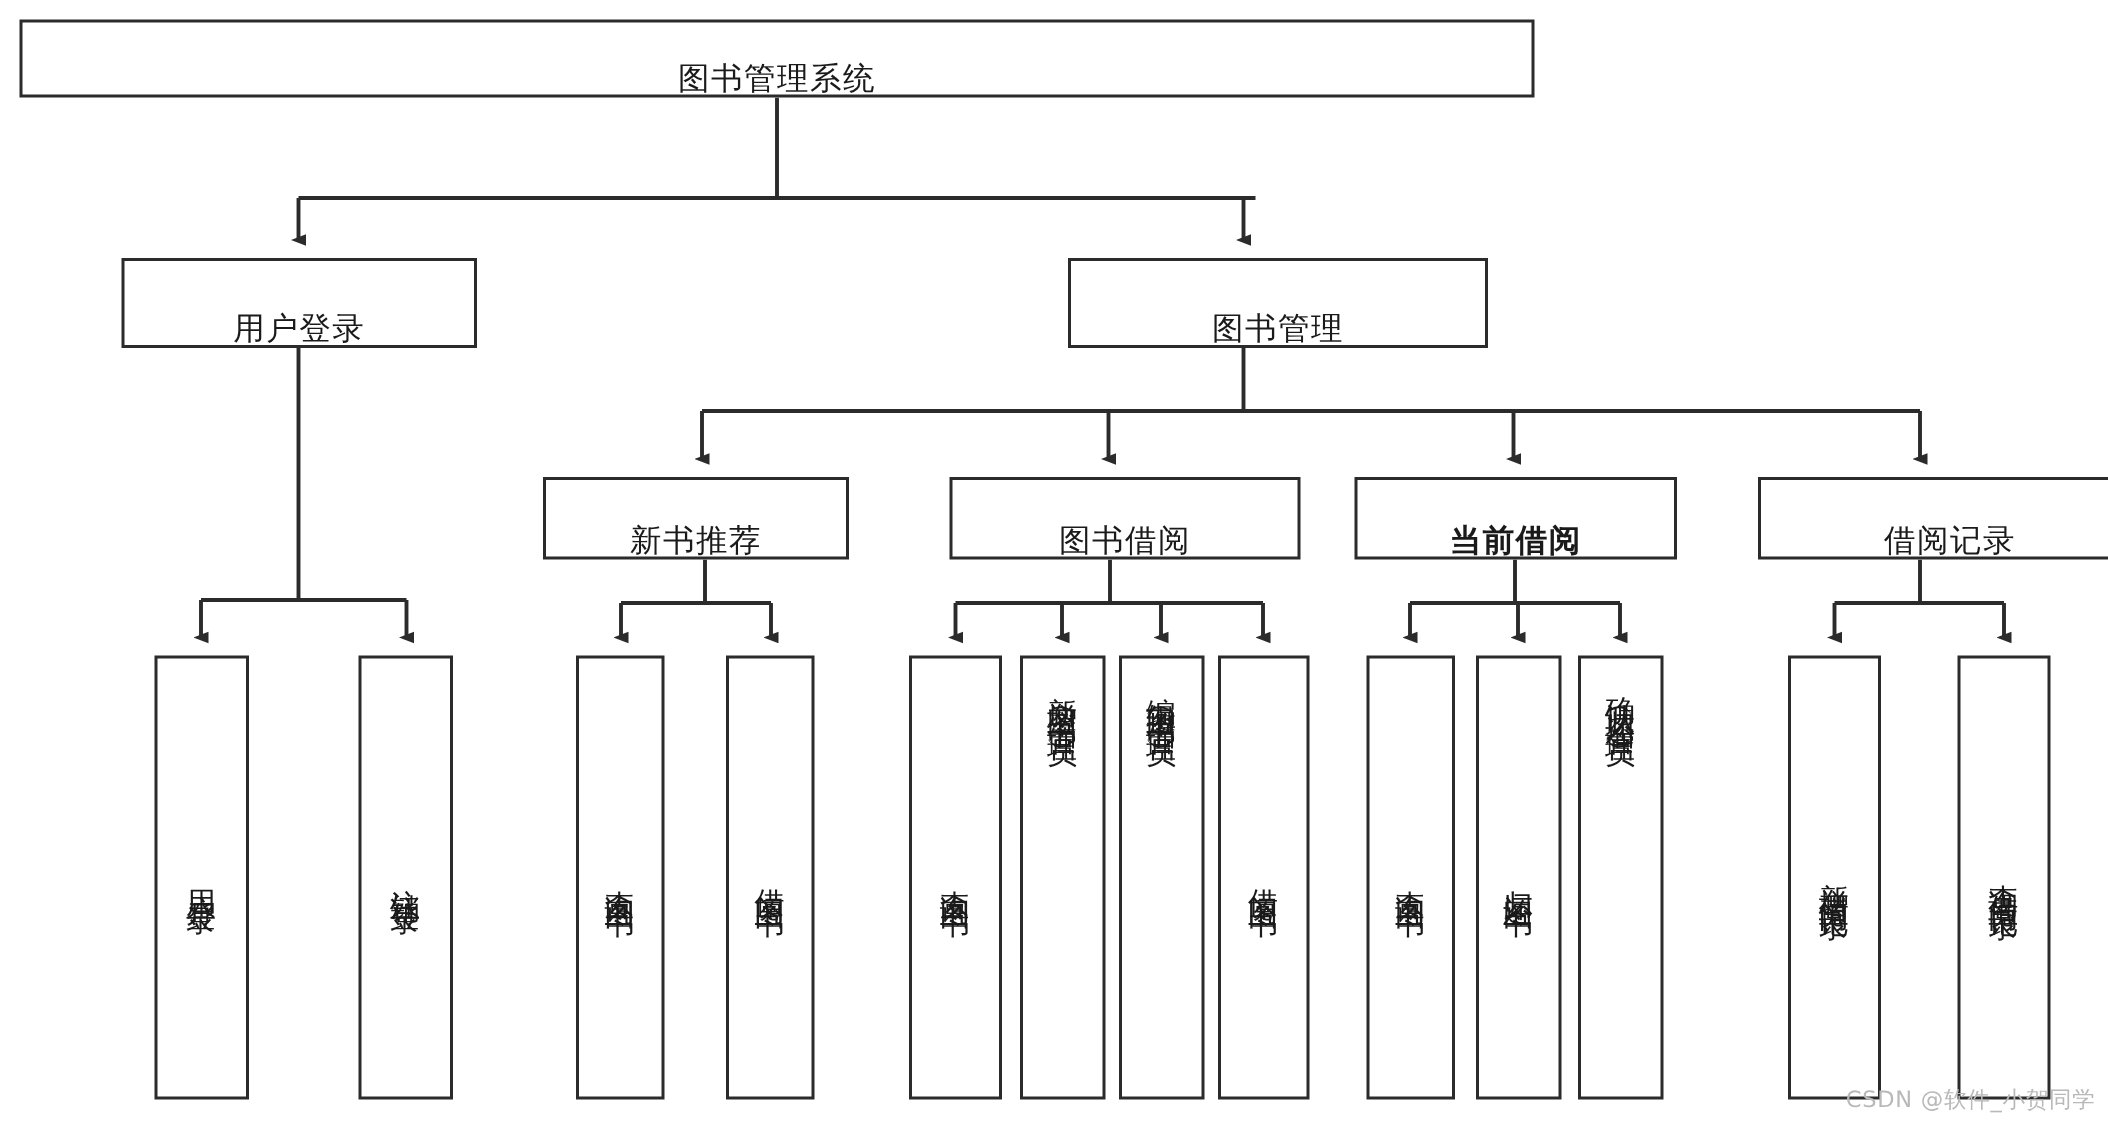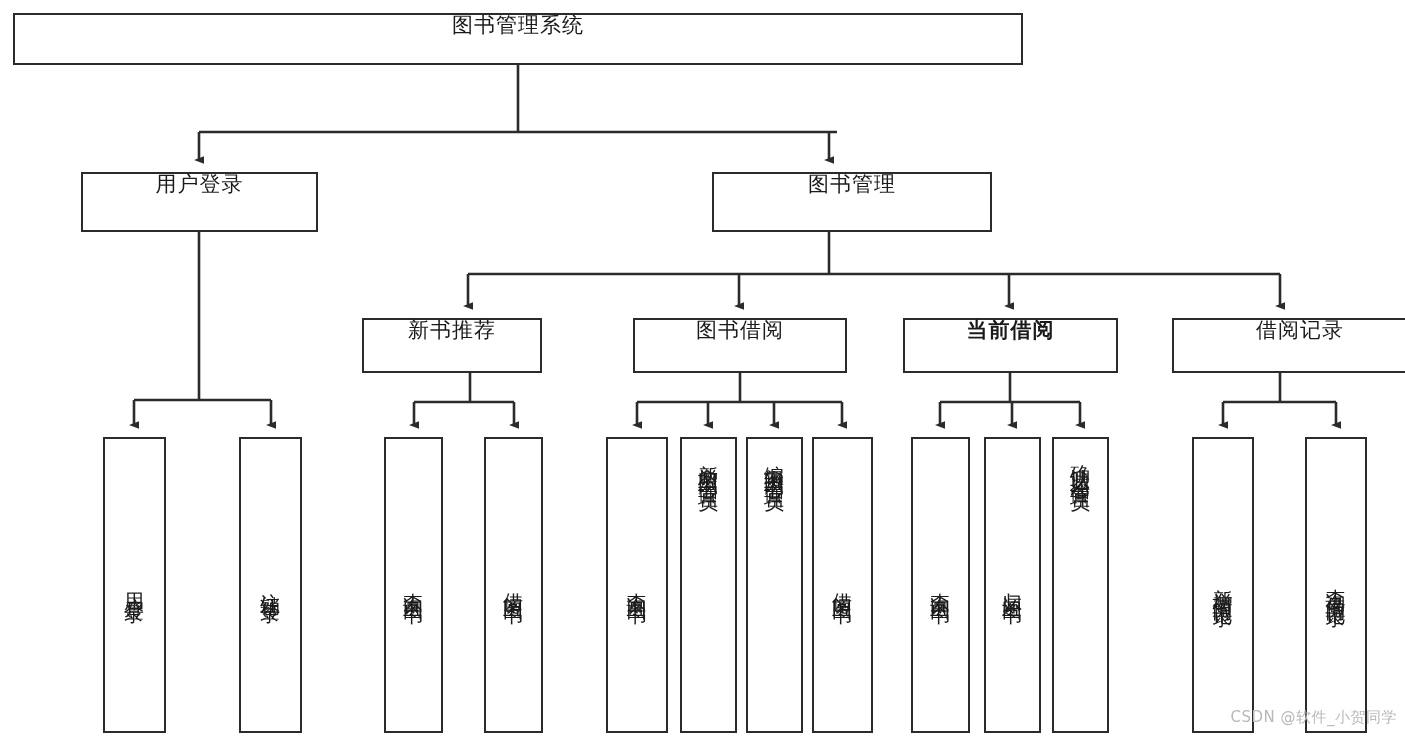--- a/index.html
+++ b/index.html
@@ -9,21 +9,21 @@
     font-family:"DejaVu Sans","Liberation Sans",sans-serif;
     overflow:hidden;
   }
   #diagram{position:absolute;left:0;top:0;width:1405px;height:747px;}
   .box{
     position:absolute;
     background:#ffffff;
     border:2px solid #2b2b2b;
     box-sizing:border-box;
     display:flex;
-    align-items:flex-start;
+    align-items:flex-end;
     justify-content:center;
   }
   .box-label{
     color:#1a1a1a;
     font-size:21px;
     letter-spacing:1px;
     white-space:nowrap;
     line-height:1;
   }
   .leaf .box-label{
@@ -33,21 +33,21 @@
     font-size:20px;
   }
   .leaf{
     align-items:flex-start;
     padding-top:10px;
   }
   .leaf.center{align-items:center;padding-top:0;}
   .watermark{
     position:absolute;
     right:8px;
-    bottom:20px;
+    bottom:4px;
     font-size:15px;
     color:#b9b9b9;
     white-space:nowrap;
     letter-spacing:0.5px;
   }
 </style>
 </head>
 <body>
 
 <svg id="diagram" xmlns="http://www.w3.org/2000/svg" viewBox="0 0 1405 747">
@@ -105,24 +105,24 @@
   <span class="box-label">图书管理系统</span>
 </div>
 
 <div class="box" id="node-l2-0" style="left: 81px; top: 172px; width: 237px; height: 60px;">
   <span class="box-label">用户登录</span>
 </div>
 <div class="box" id="node-l2-1" style="left: 712px; top: 172px; width: 280px; height: 60px;">
   <span class="box-label">图书管理</span>
 </div>
 
-<div class="box" id="node-l3-0" style="left: 362px; top: 318px; width: 180px; height: 55px;">
+<div class="box" id="node-l3-0" style="left: 362px; top: 318px; width: 204px; height: 55px;">
   <span class="box-label">新书推荐</span>
 </div>
-<div class="box" id="node-l3-1" style="left: 633px; top: 318px; width: 214px; height: 55px;">
+<div class="box" id="node-l3-1" style="left: 633px; top: 318px; width: 234px; height: 55px;">
   <span class="box-label">图书借阅</span>
 </div>
 <div class="box" id="node-l3-2" style="left: 903px; top: 318px; width: 215px; height: 55px; font-weight: bold;">
   <span class="box-label">当前借阅</span>
 </div>
 <div class="box" id="node-l3-3" style="left: 1172px; top: 318px; width: 256px; height: 55px;">
   <span class="box-label">借阅记录</span>
 </div>
 
 <div class="box leaf center" id="node-leaf-0" style="left: 103px; top: 437px; width: 63px; height: 296px;">

